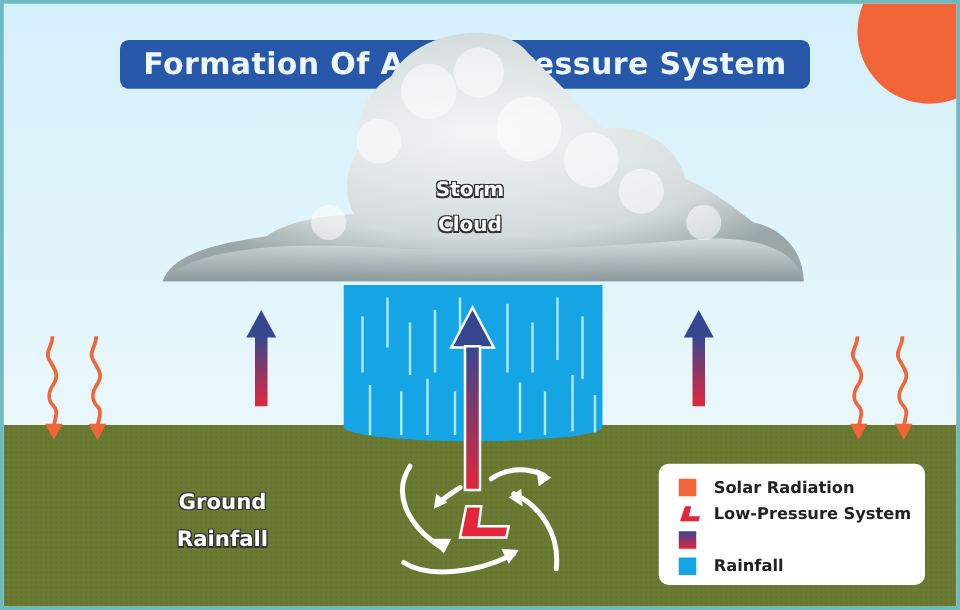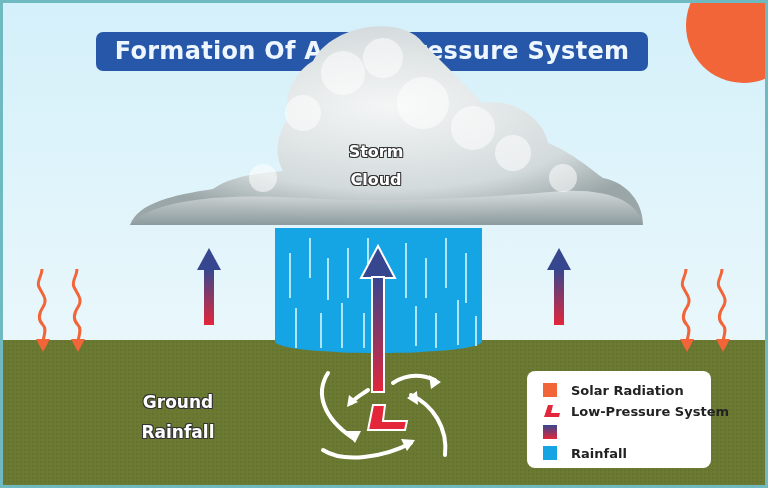--- a/index.html
+++ b/index.html
@@ -9,21 +9,21 @@
   .ground { position: absolute; left: 0; top: 337px; width: 100%; height: 150px; background: #6b7a32;
             background-image: radial-gradient(rgba(0,0,0,0.06) 1px, transparent 1px); background-size: 4px 4px; }
   .sun { position: absolute; left: 683px; top: -35px; width: 115px; height: 115px; border-radius: 50%; background: #f26539; }
   .title { position: absolute; left: 93px; top: 29px; width: 552px; height: 39px; background: #2657a8;
            border-radius: 7px; color: #eef6ff; font-weight: bold; font-size: 24px; line-height: 39px; text-align: center; letter-spacing: 0.3px; }
   .rain { position: absolute; left: 272px; top: 225px; width: 207px; height: 125px; background: #15a5e5;
           border-radius: 0 0 70% 70% / 0 0 16px 16px; }
   .drop { position: absolute; width: 2px; background: rgba(200,240,255,0.85); }
   .label-big { position: absolute; color: #fff; font-weight: bold; text-align: center;
                text-shadow: -1px -1px 0 #333, 1px -1px 0 #333, -1px 1px 0 #333, 1px 1px 0 #333; }
-  .legend { position: absolute; left: 524px; top: 368px; width: 184px; height: 97px; background: #fff; border-radius: 8px; }
+  .legend { position: absolute; left: 524px; top: 368px; width: 213px; height: 97px; background: #fff; border-radius: 8px; }
   .legend-row { position: absolute; left: 16px; height: 18px; display: flex; align-items: center; }
   .swatch { width: 14px; height: 14px; margin-right: 14px; }
   .legend-text { font-weight: bold; font-size: 13px; color: #222; white-space: nowrap; }
   svg { position: absolute; left: 0; top: 0; }
 </style>
 </head>
 <body>
 
 <div class="frame">
   <div class="ground"></div>

